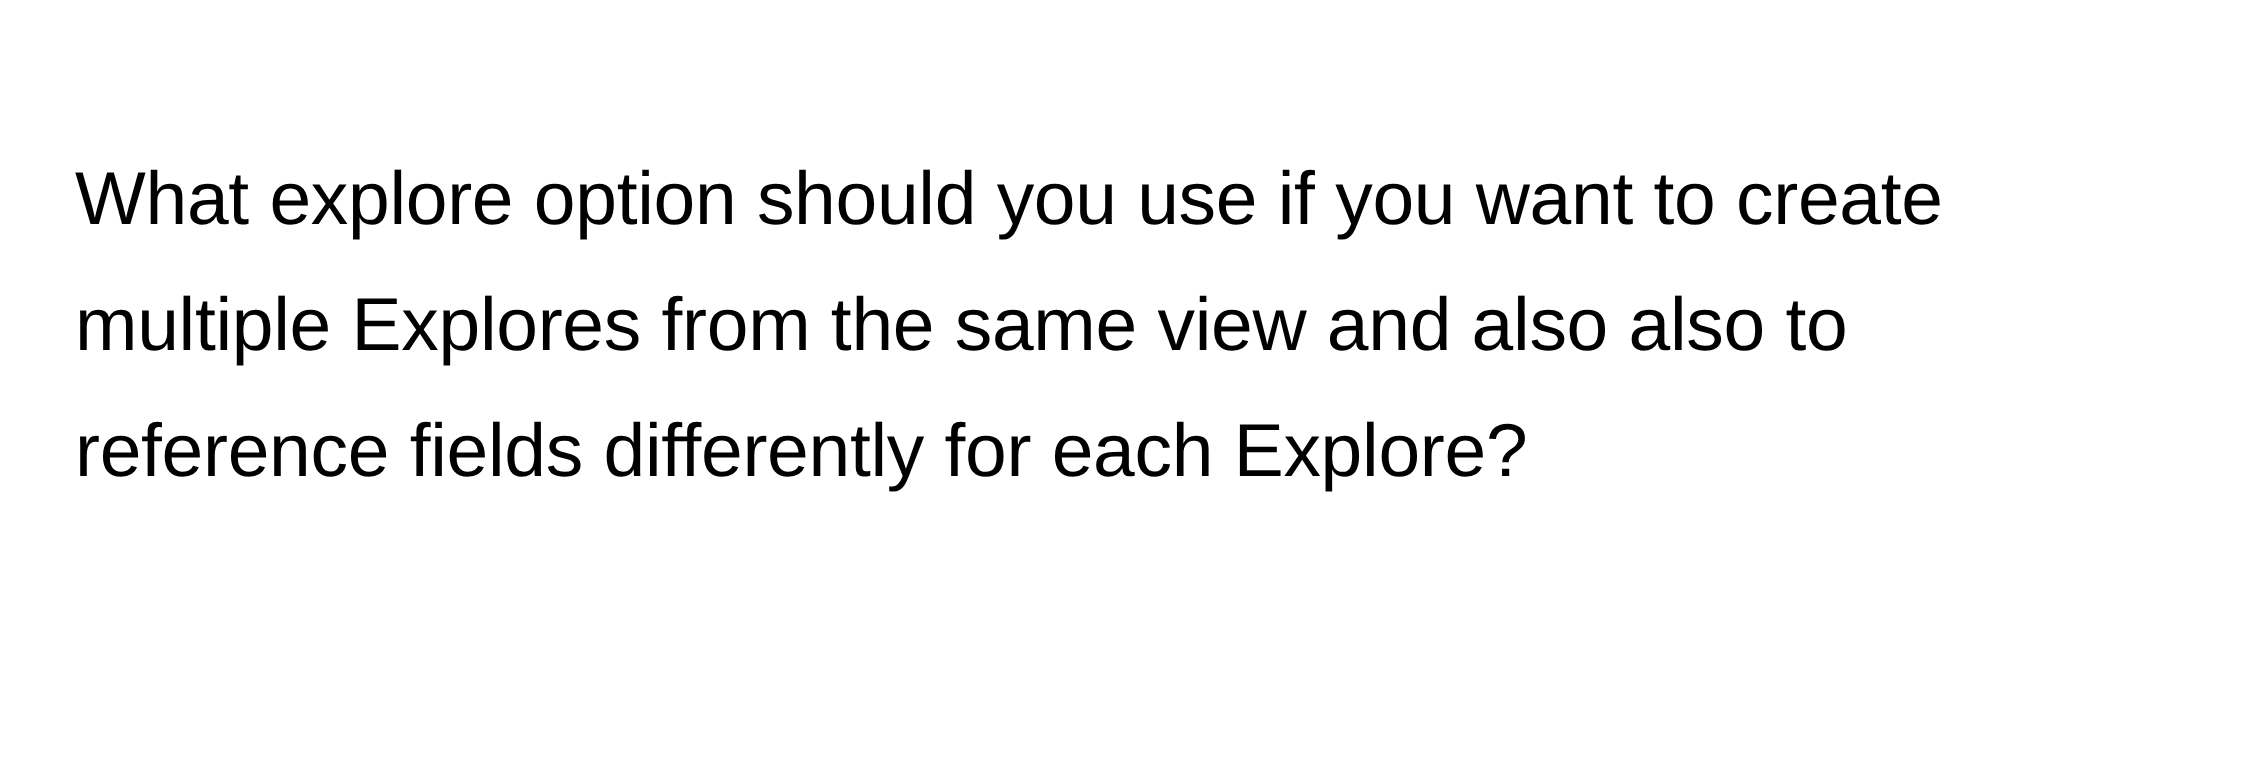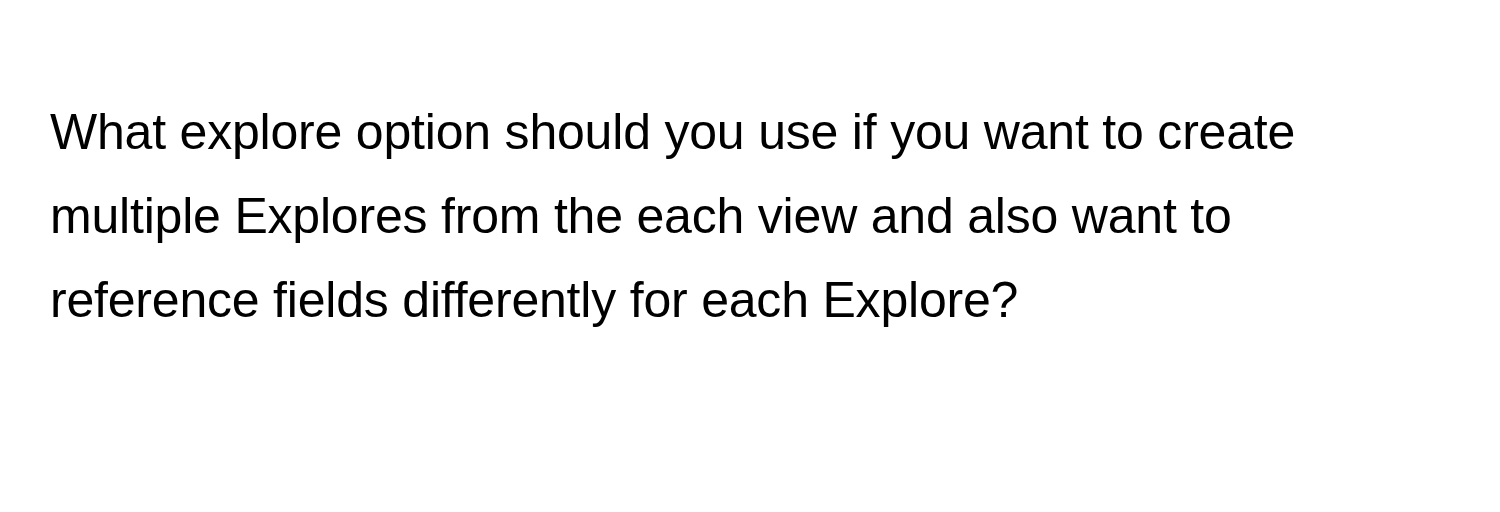--- a/index.html
+++ b/index.html
@@ -20,14 +20,14 @@
       line-height: 1.68;
       color: #000000;
       font-weight: 400;
       letter-spacing: -0.2px;
     }
   </style>
 </head>
 <body>
 
 <div class="container">
-  <div class="question">What explore option should you use if you want to create multiple Explores from the each view and also want to reference fields differently for each Explore?</div>
+  <div class="question">What explore option should you use if you want to create multiple Explores from the same view and also also to reference fields differently for each Explore?</div>
 </div>
 
 </body></html>

